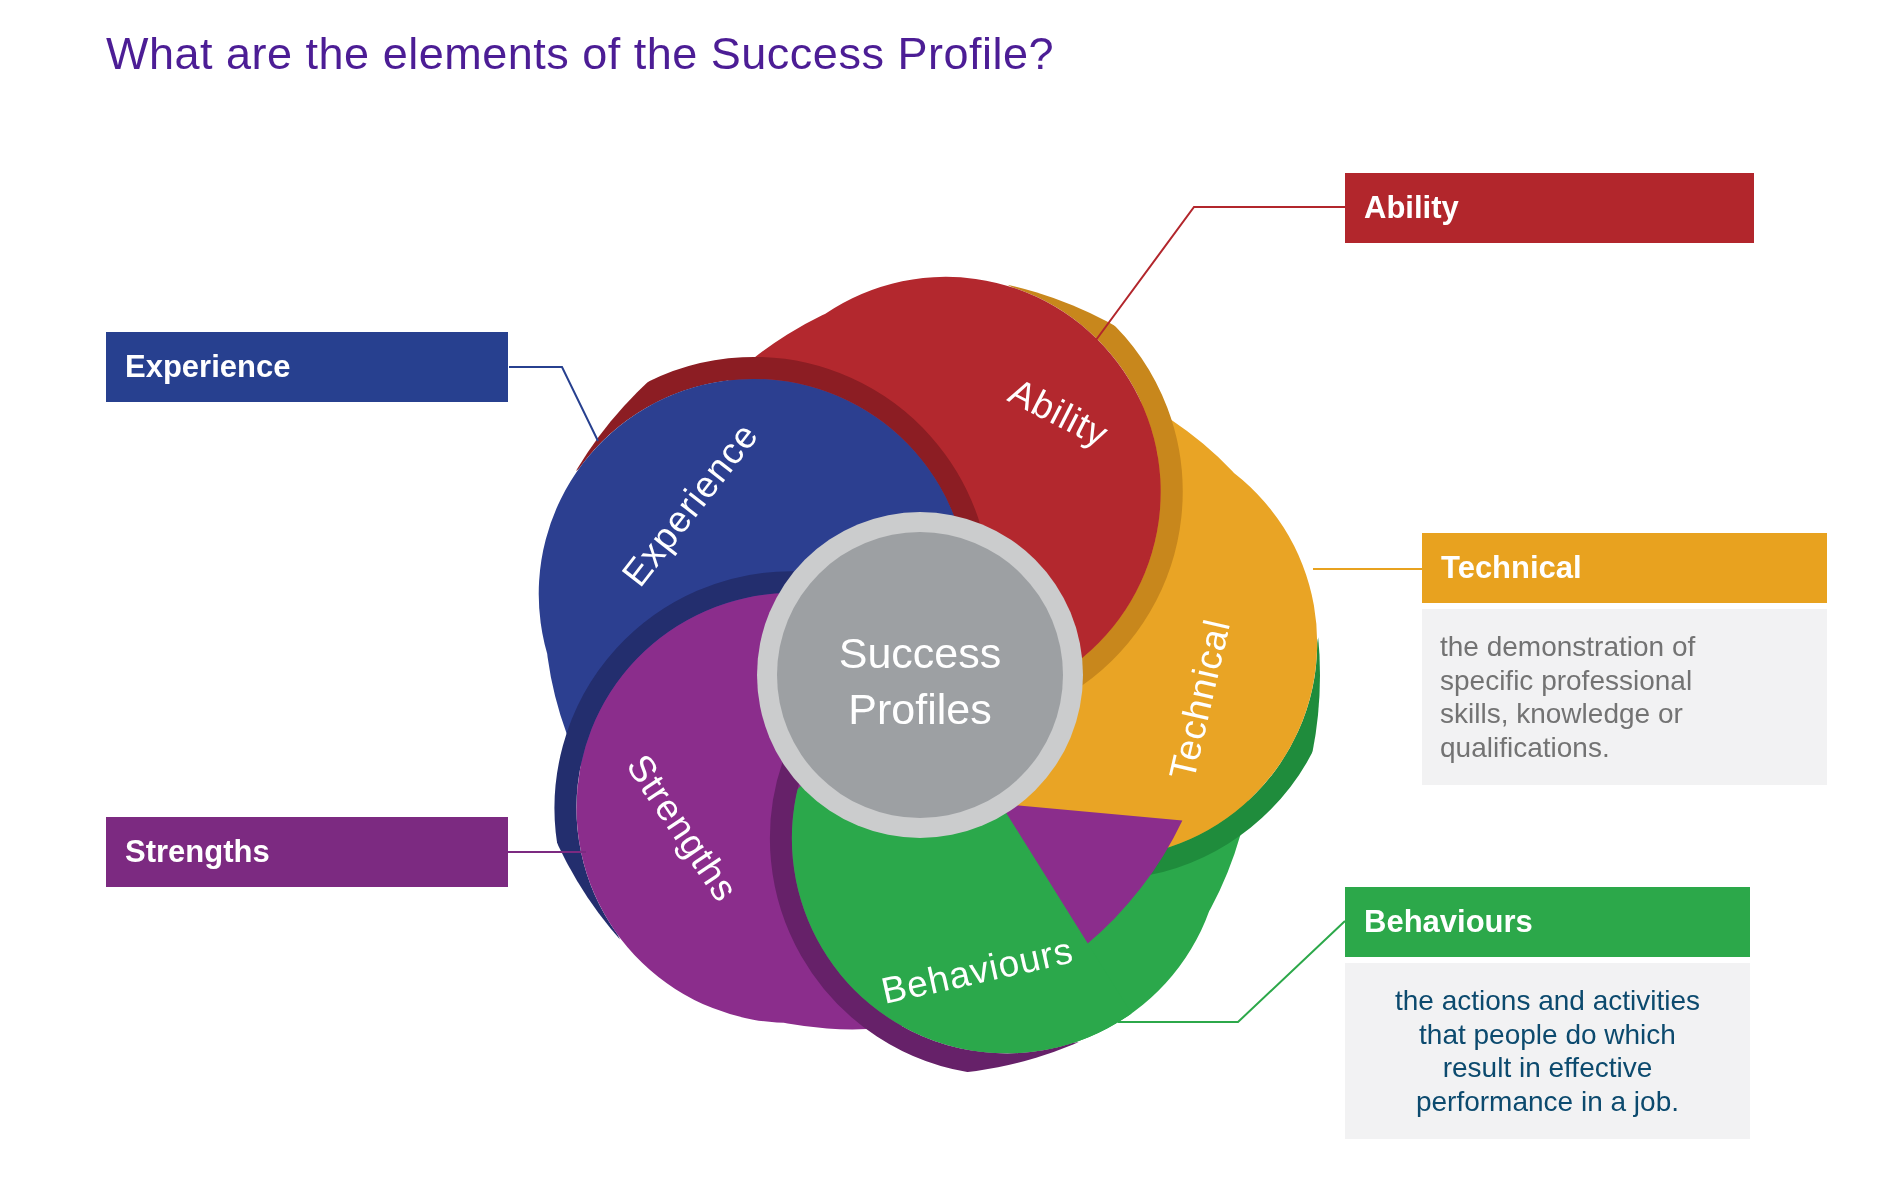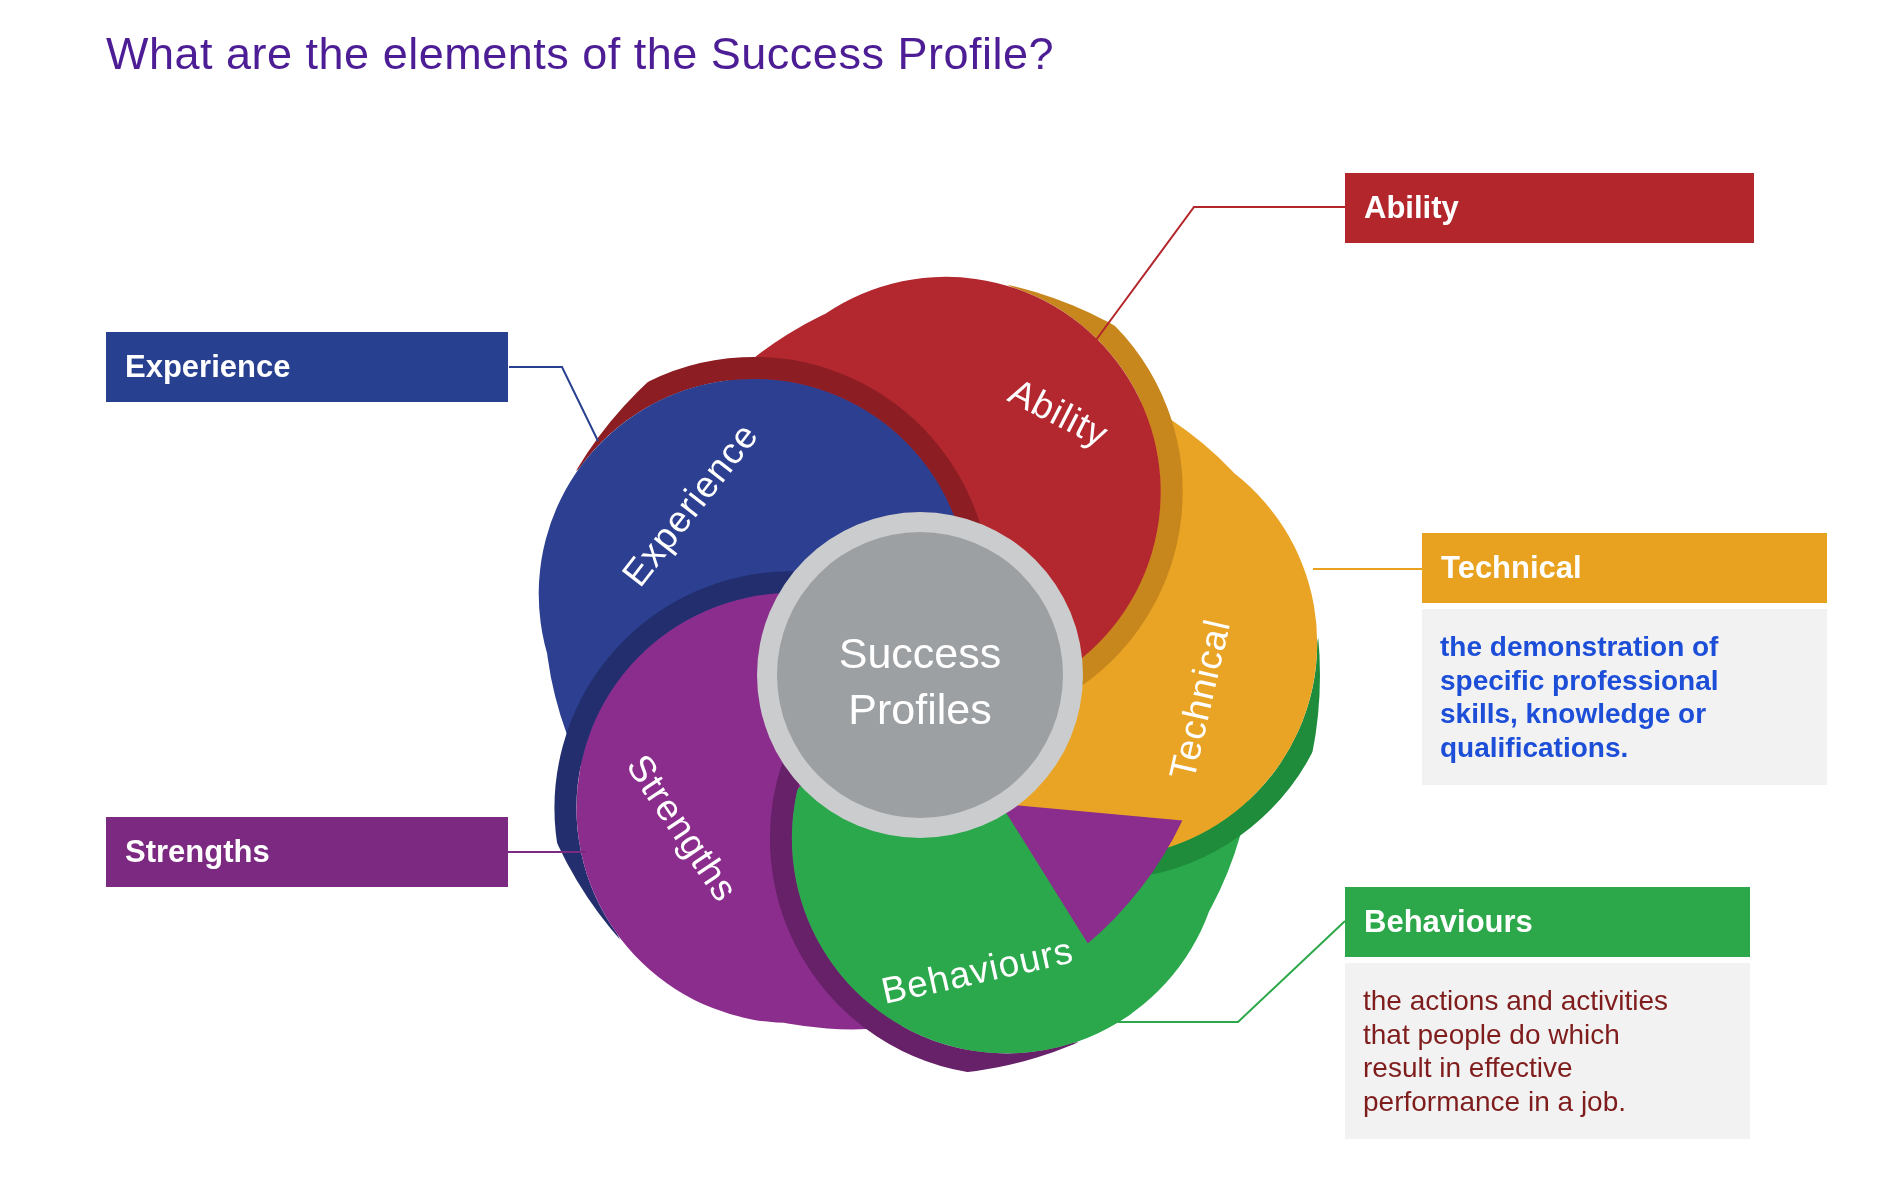--- a/index.html
+++ b/index.html
@@ -99,29 +99,29 @@
 <div class="callout" style="left:106px;top:332px;width:402px;">
   <div class="callout-header" style="background:#27408f;">Experience</div>
 </div>
 
 <div class="callout" style="left:1345px;top:173px;width:409px;">
   <div class="callout-header" style="background:#b2262c;">Ability</div>
 </div>
 
 <div class="callout" style="left:1422px;top:533px;width:405px;">
   <div class="callout-header" style="background:#e8a21f;">Technical</div>
-  <div class="callout-body" style="background:#f2f2f3;color:#1d4ed8;font-weight:bold;">the demonstration of
+  <div class="callout-body" style="background:#f2f2f3;color:#737373;">the demonstration of
 specific professional
 skills, knowledge or
 qualifications.</div>
 </div>
 
 <div class="callout" style="left:106px;top:817px;width:402px;">
   <div class="callout-header" style="background:#7c2a81;">Strengths</div>
 </div>
 
 <div class="callout" style="left:1345px;top:887px;width:405px;">
   <div class="callout-header" style="background:#2ca84a;">Behaviours</div>
-  <div class="callout-body" style="background:#f2f2f3;color:#7f1d1d;">the actions and activities
+  <div class="callout-body" style="background:#f2f2f3;color:#0c4a6e;text-align:center;">the actions and activities
 that people do which
 result in effective
 performance in a job.</div>
 </div>
 
 </body></html>

